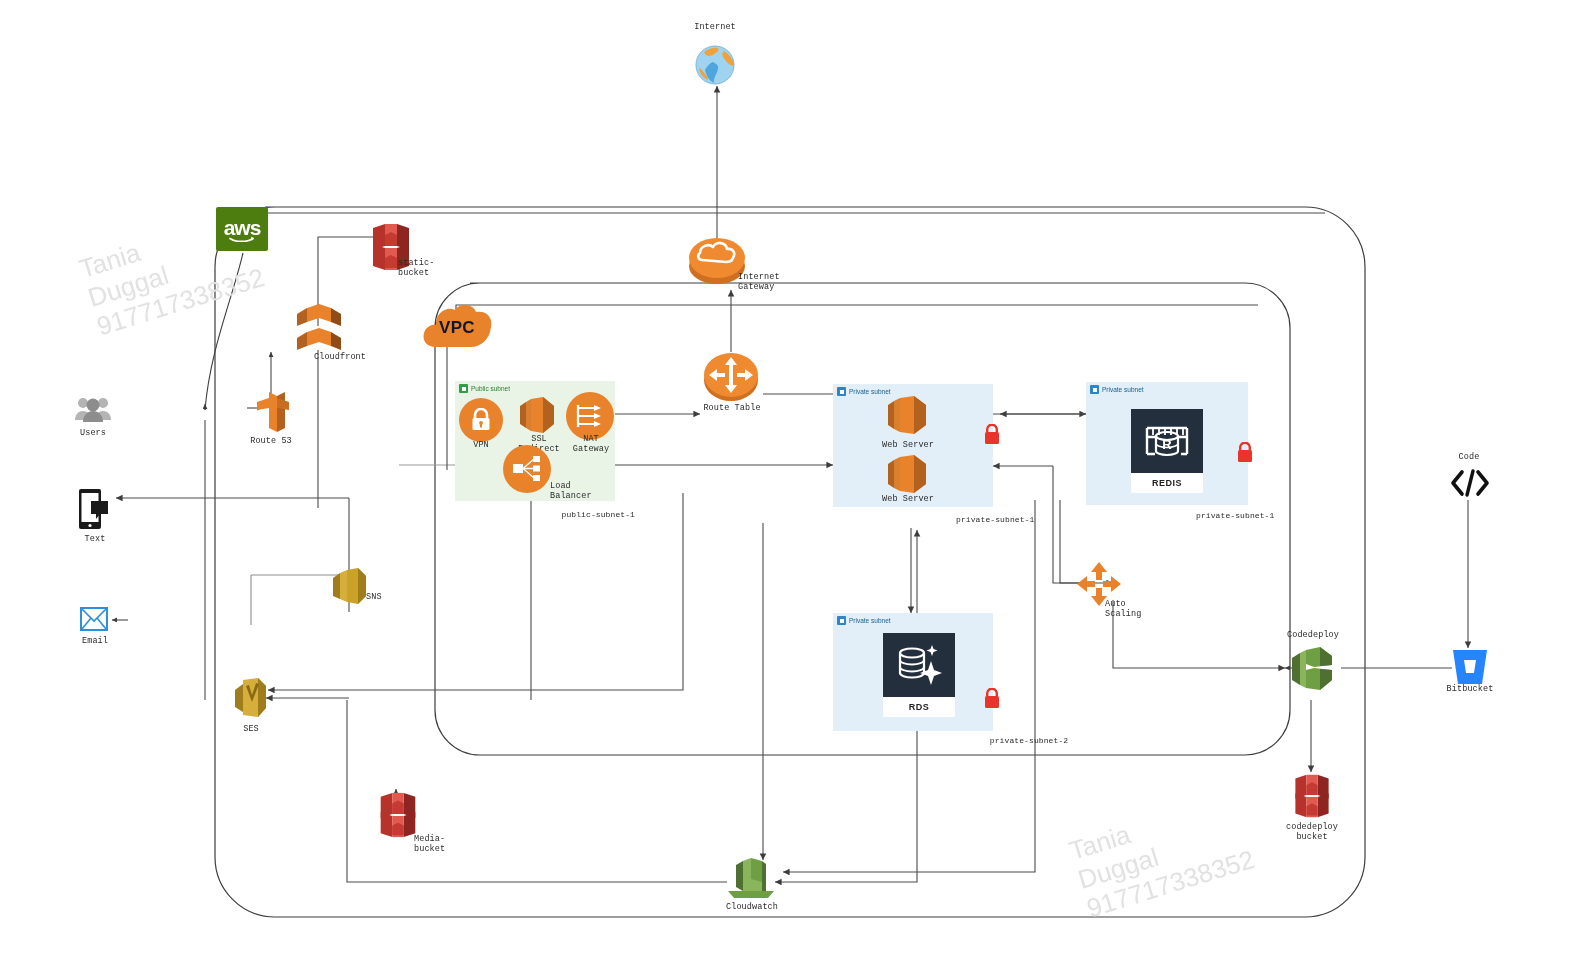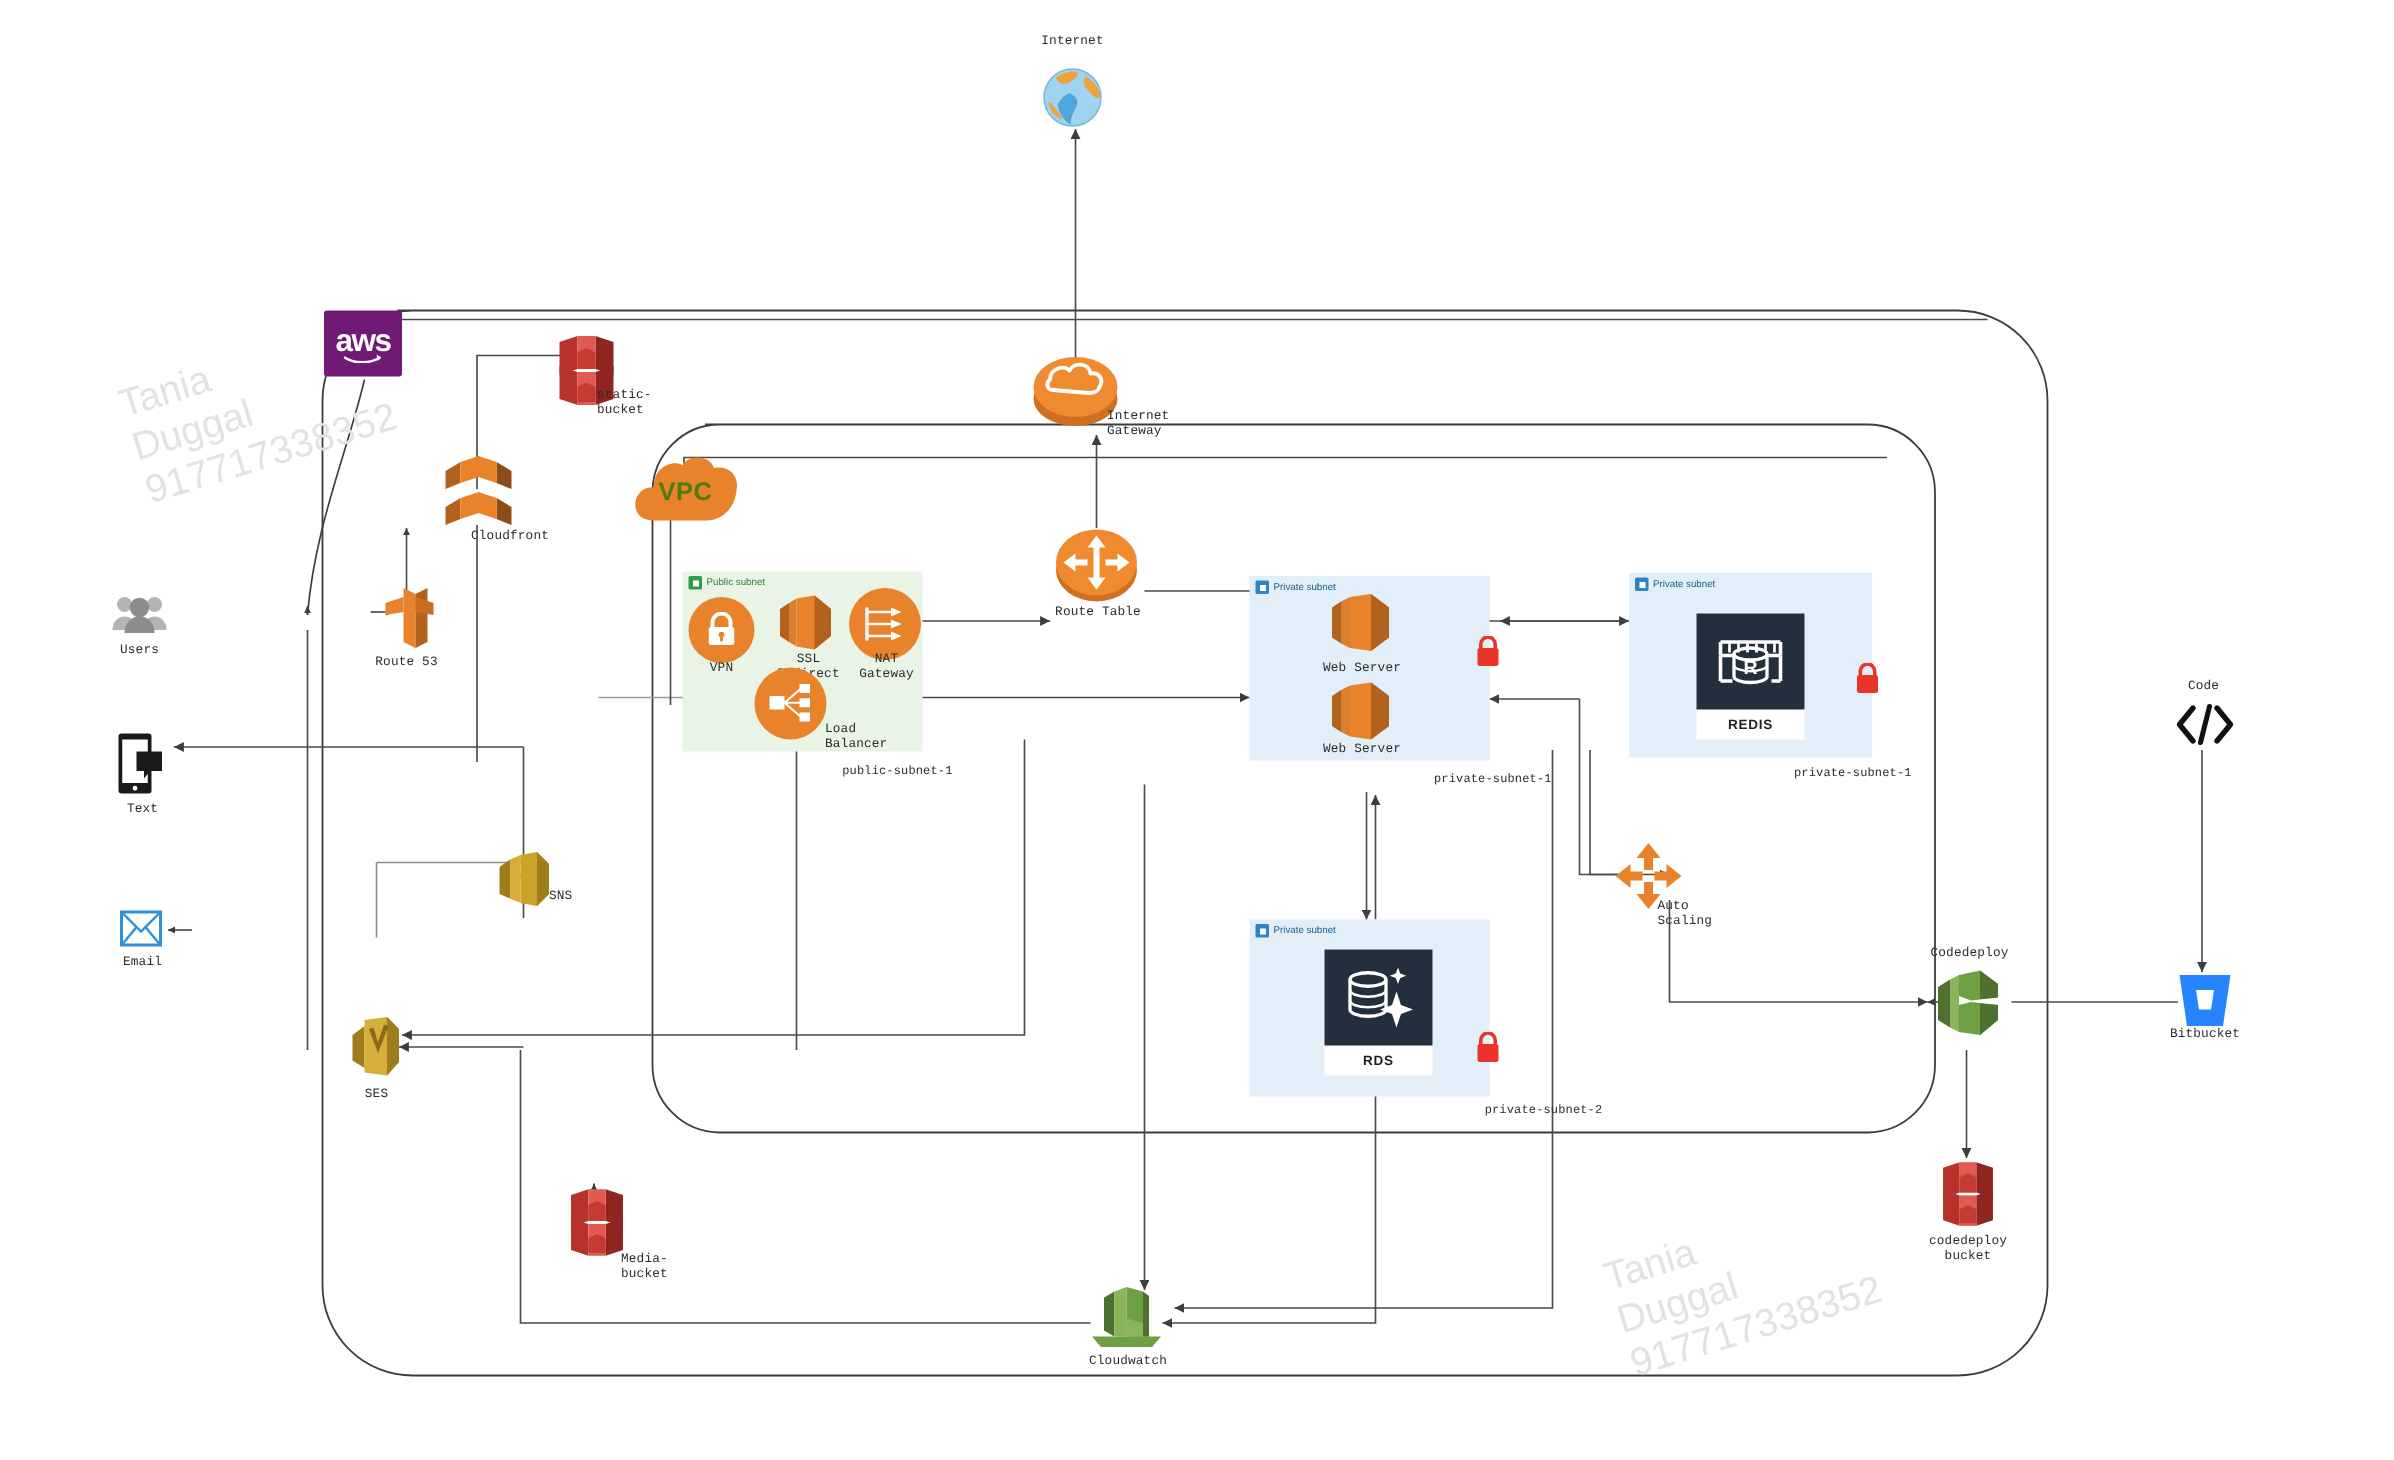--- a/index.html
+++ b/index.html
@@ -11,28 +11,28 @@
   #canvas{position:absolute;left:0;top:0;width:1596px;height:973px;}
   .svg-layer{position:absolute;left:0;top:0;width:1596px;height:973px;}
   .node{position:absolute;}
   .lbl{
     position:absolute;font-size:8.5px;line-height:10px;color:#2b2b2b;
     text-align:center;white-space:pre-line;letter-spacing:.1px;font-family:Liberation Mono, monospace;
   }
   .lbl.small{font-size:8px;line-height:9px;}
   
   .aws-logo{
-    width:52px;height:44px;background:#701a75;border-radius:2px;
+    width:52px;height:44px;background:#4d7c0f;border-radius:2px;
     display:flex;align-items:center;justify-content:center;
   }
   .aws-logo .t{color:#fff;font-size:21px;font-weight:700;letter-spacing:-1px;line-height:15px;position:relative;top:-2px;}
   .aws-logo .sm{position:absolute;bottom:9px;left:50%;transform:translateX(-50%);width:26px;height:8px;}
   
   .vpc-cloud{width:72px;height:46px;position:relative;}
-  .vpc-cloud .txt{position:absolute;inset:0;display:flex;align-items:center;justify-content:center;color:#4d7c0f;font-size:17px;font-weight:700;letter-spacing:.3px;padding-top:4px;text-align:center;}
+  .vpc-cloud .txt{position:absolute;inset:0;display:flex;align-items:center;justify-content:center;color:#0f172a;font-size:17px;font-weight:700;letter-spacing:.3px;padding-top:4px;text-align:center;}
   
   .circ{width:44px;height:44px;border-radius:50%;background:#e8822b;display:flex;align-items:center;justify-content:center;}
   .circ.lg{width:48px;height:48px;}
   
   .subnet{position:absolute;box-sizing:border-box;}
   .subnet .hdr{position:absolute;left:4px;top:3px;display:flex;align-items:center;gap:3px;font-size:6.5px;}
   .subnet .hdr .sq{width:9px;height:9px;border-radius:1px;display:flex;align-items:center;justify-content:center;}
   .pub-subnet{background:#e9f4e6;}
   .pub-subnet .hdr{color:#2f7d32;}
   .pub-subnet .hdr .sq{background:#2f9e44;}

